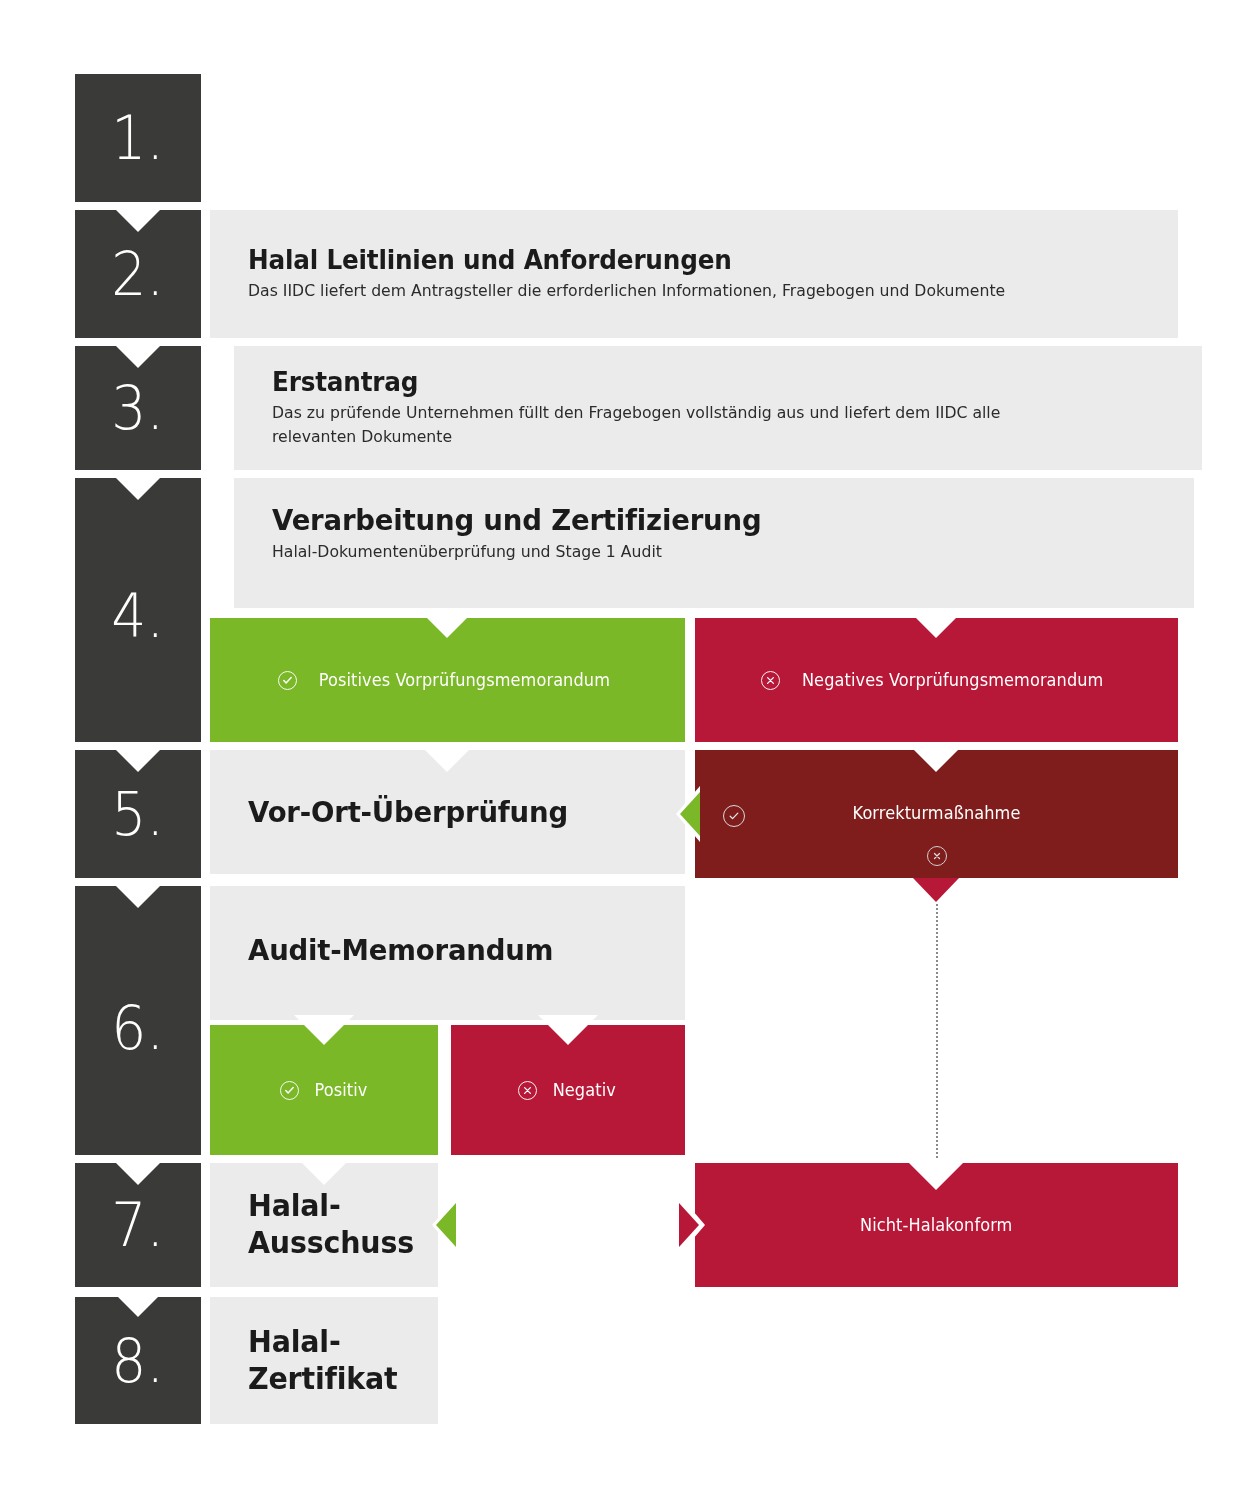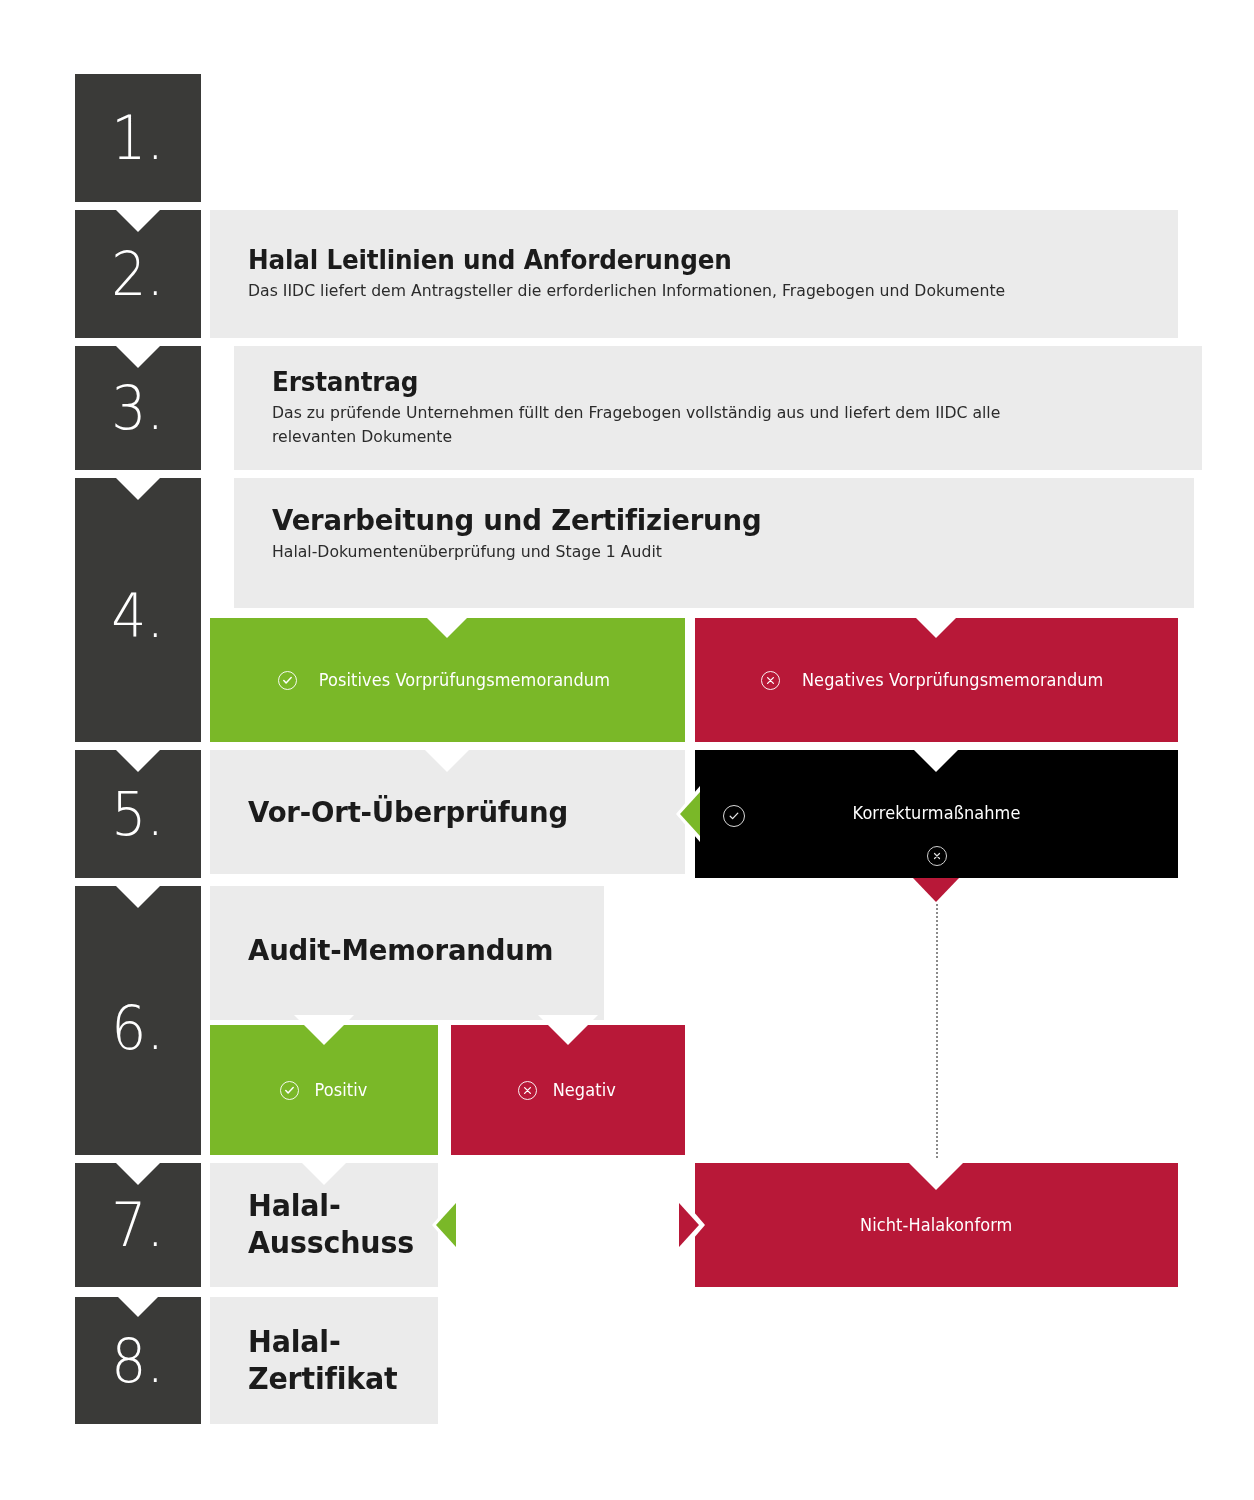--- a/index.html
+++ b/index.html
@@ -57,21 +57,21 @@
   .panel.stacked h2 { font-size: 30px; line-height: 1.22; }
 
   
   .statusbox {
     position: absolute;
     display: flex; align-items: center; justify-content: center;
     color: #ffffff;
   }
   .statusbox.green { background: #7ab828; }
   .statusbox.red   { background: #b81838; }
-  .statusbox.dark  { background: #000000; }
+  .statusbox.dark  { background: #7f1d1d; }
   .statusbox .lbl {
     font-size: 17px;
     font-weight: normal;
     letter-spacing: 0.1px;
     transform: scaleX(0.95);
     text-align: center;
     line-height: 1.3;
   }
   .statusbox .lbl.small { font-size: 15.5px; }
 
@@ -234,21 +234,21 @@
 
   <div class="notch-down" style="top:878px;left:108px;"></div>
 
   <div class="arrow-down red" style="top:878px;left:913px;"></div>
 
   <div class="dotline" style="top:904px;left:936px;height:258px;"></div>
 
   <div class="numbox" style="top:886px;height:269px;">
     <span class="num" style="position:absolute;top:112px;">6.</span>
   </div>
-  <div class="panel topalign" style="top:886px;height:134px;left:210px;width:394px;padding-top:48px;">
+  <div class="panel topalign" style="top:886px;height:134px;left:210px;width:475px;padding-top:48px;">
     <h2 style="font-size:29px;">Audit-Memorandum</h2>
   </div>
 
   <div class="statusbox green" style="top:1025px;height:130px;left:210px;width:228px;">
     <span class="cicon" style="margin-right:14px;">
       <svg width="11" height="11" viewBox="0 0 11 11">
           <path d="M1.8 5.6 L4.1 8.0 L9.2 2.6" fill="none" stroke="#ffffff" stroke-width="1.5" stroke-linecap="round" stroke-linejoin="round"></path>
         </svg>
     </span>
     <span class="lbl">Positiv</span>

